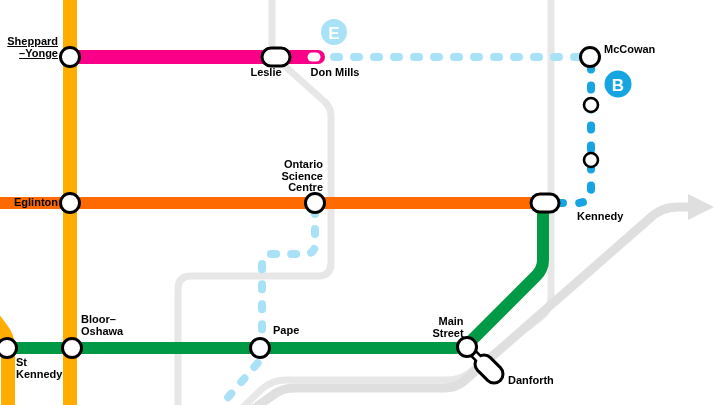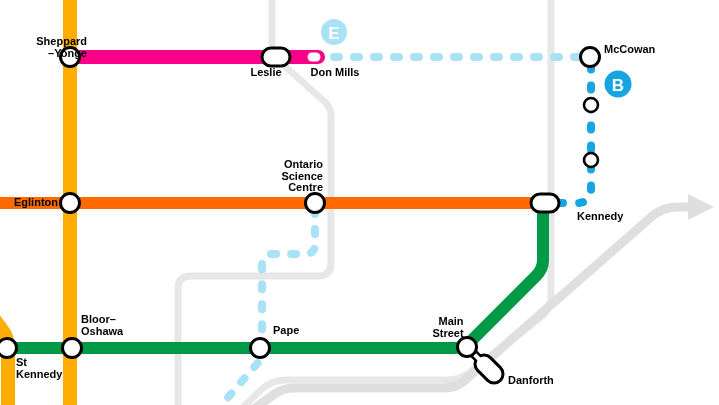--- a/index.html
+++ b/index.html
@@ -64,21 +64,21 @@
     <circle cx="72" cy="348" r="9.5" fill="#ffffff" stroke="#000000" stroke-width="3"></circle>
     <circle cx="260" cy="348" r="9.5" fill="#ffffff" stroke="#000000" stroke-width="3"></circle>
     <circle cx="467" cy="347" r="9.5" fill="#ffffff" stroke="#000000" stroke-width="3"></circle>
 
     <circle cx="334" cy="32" r="13" fill="#a9e2f6"></circle>
     <text x="334" y="38.5" text-anchor="middle" font-size="17" font-weight="bold" fill="#ffffff" font-family="Liberation Sans, sans-serif">E</text>
     <circle cx="618" cy="84" r="13.5" fill="#16a5e0"></circle>
     <text x="618" y="90.5" text-anchor="middle" font-size="17" font-weight="bold" fill="#ffffff" font-family="Liberation Sans, sans-serif">B</text>
   </svg>
 
-  <div class="lbl right" style="right:632px;top:36px;">
+  <div class="lbl right" style="right:661px;top:36px;text-decoration:underline;">
     <span>Sheppard</span>
     <span>–Yonge</span>
   </div>
   <div class="lbl center" style="left:266px;top:67px;">
     <span>Leslie</span>
   </div>
   <div class="lbl center" style="left:335px;top:67px;">
     <span>Don Mills</span>
   </div>
   <div class="lbl" style="left:604px;top:44px;">

